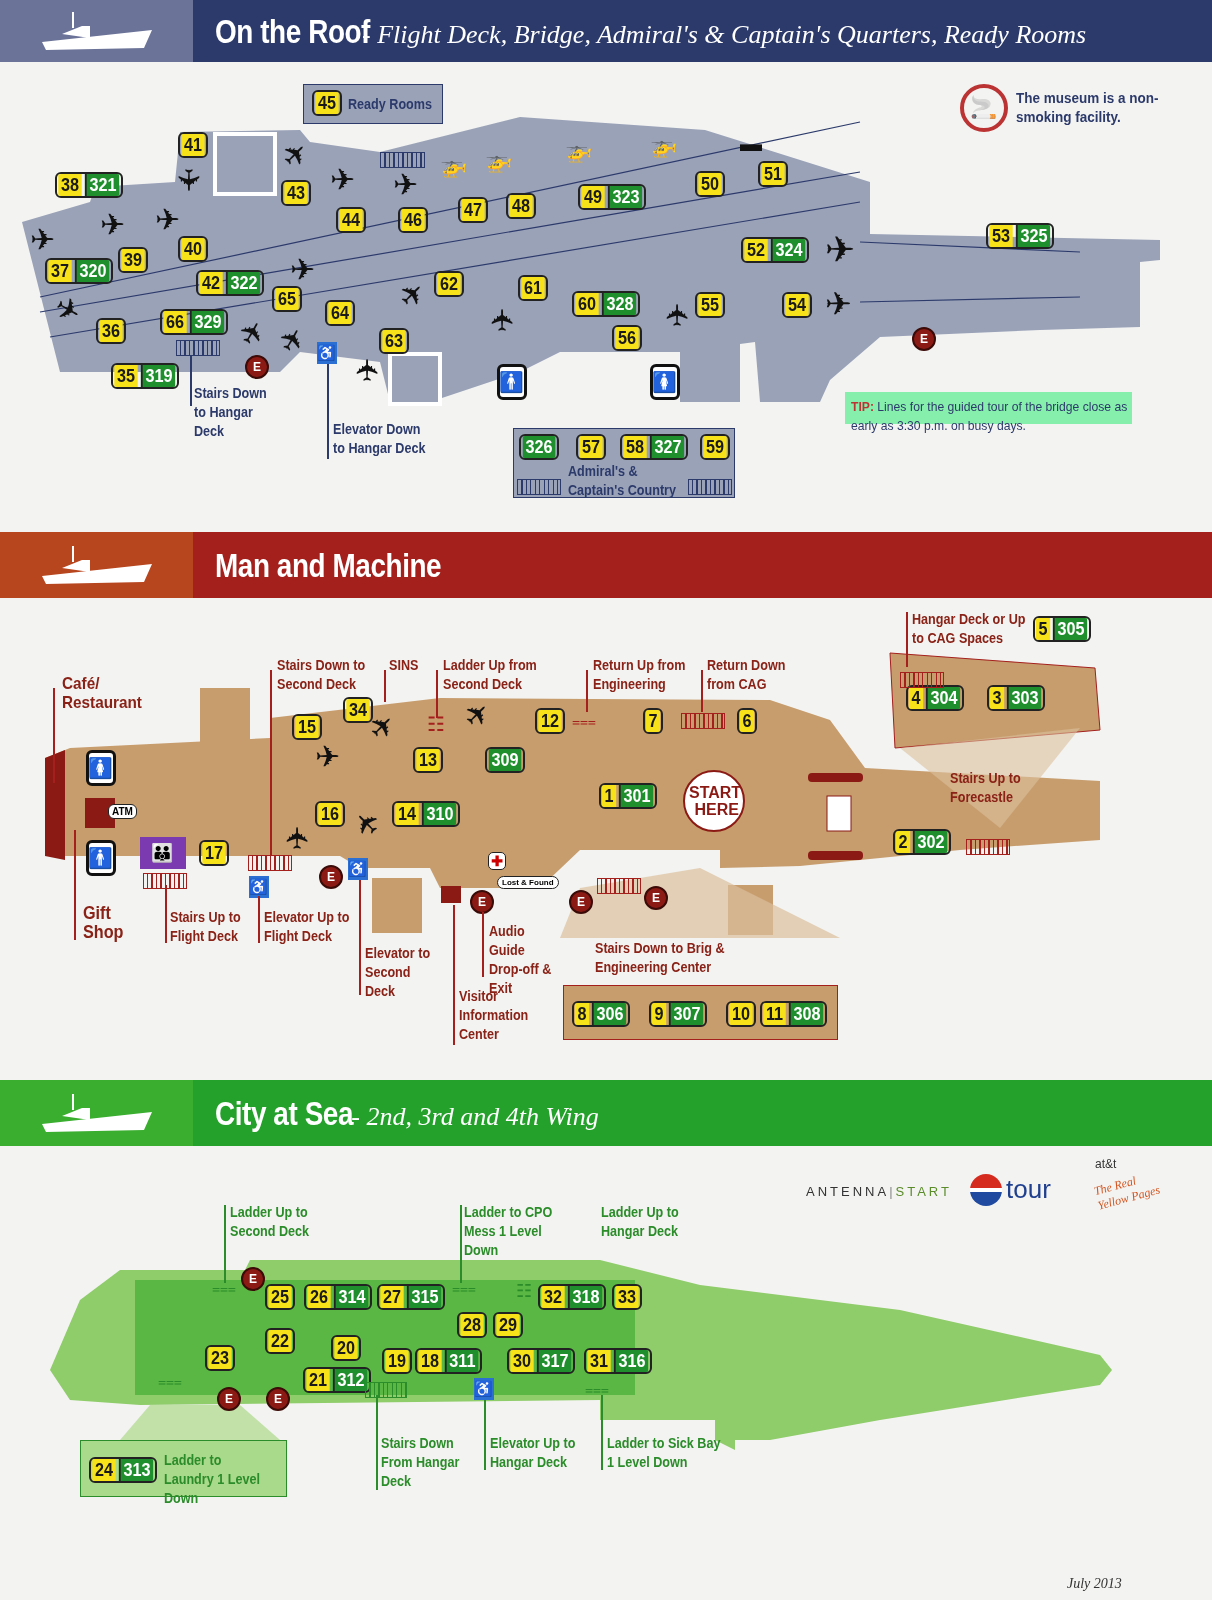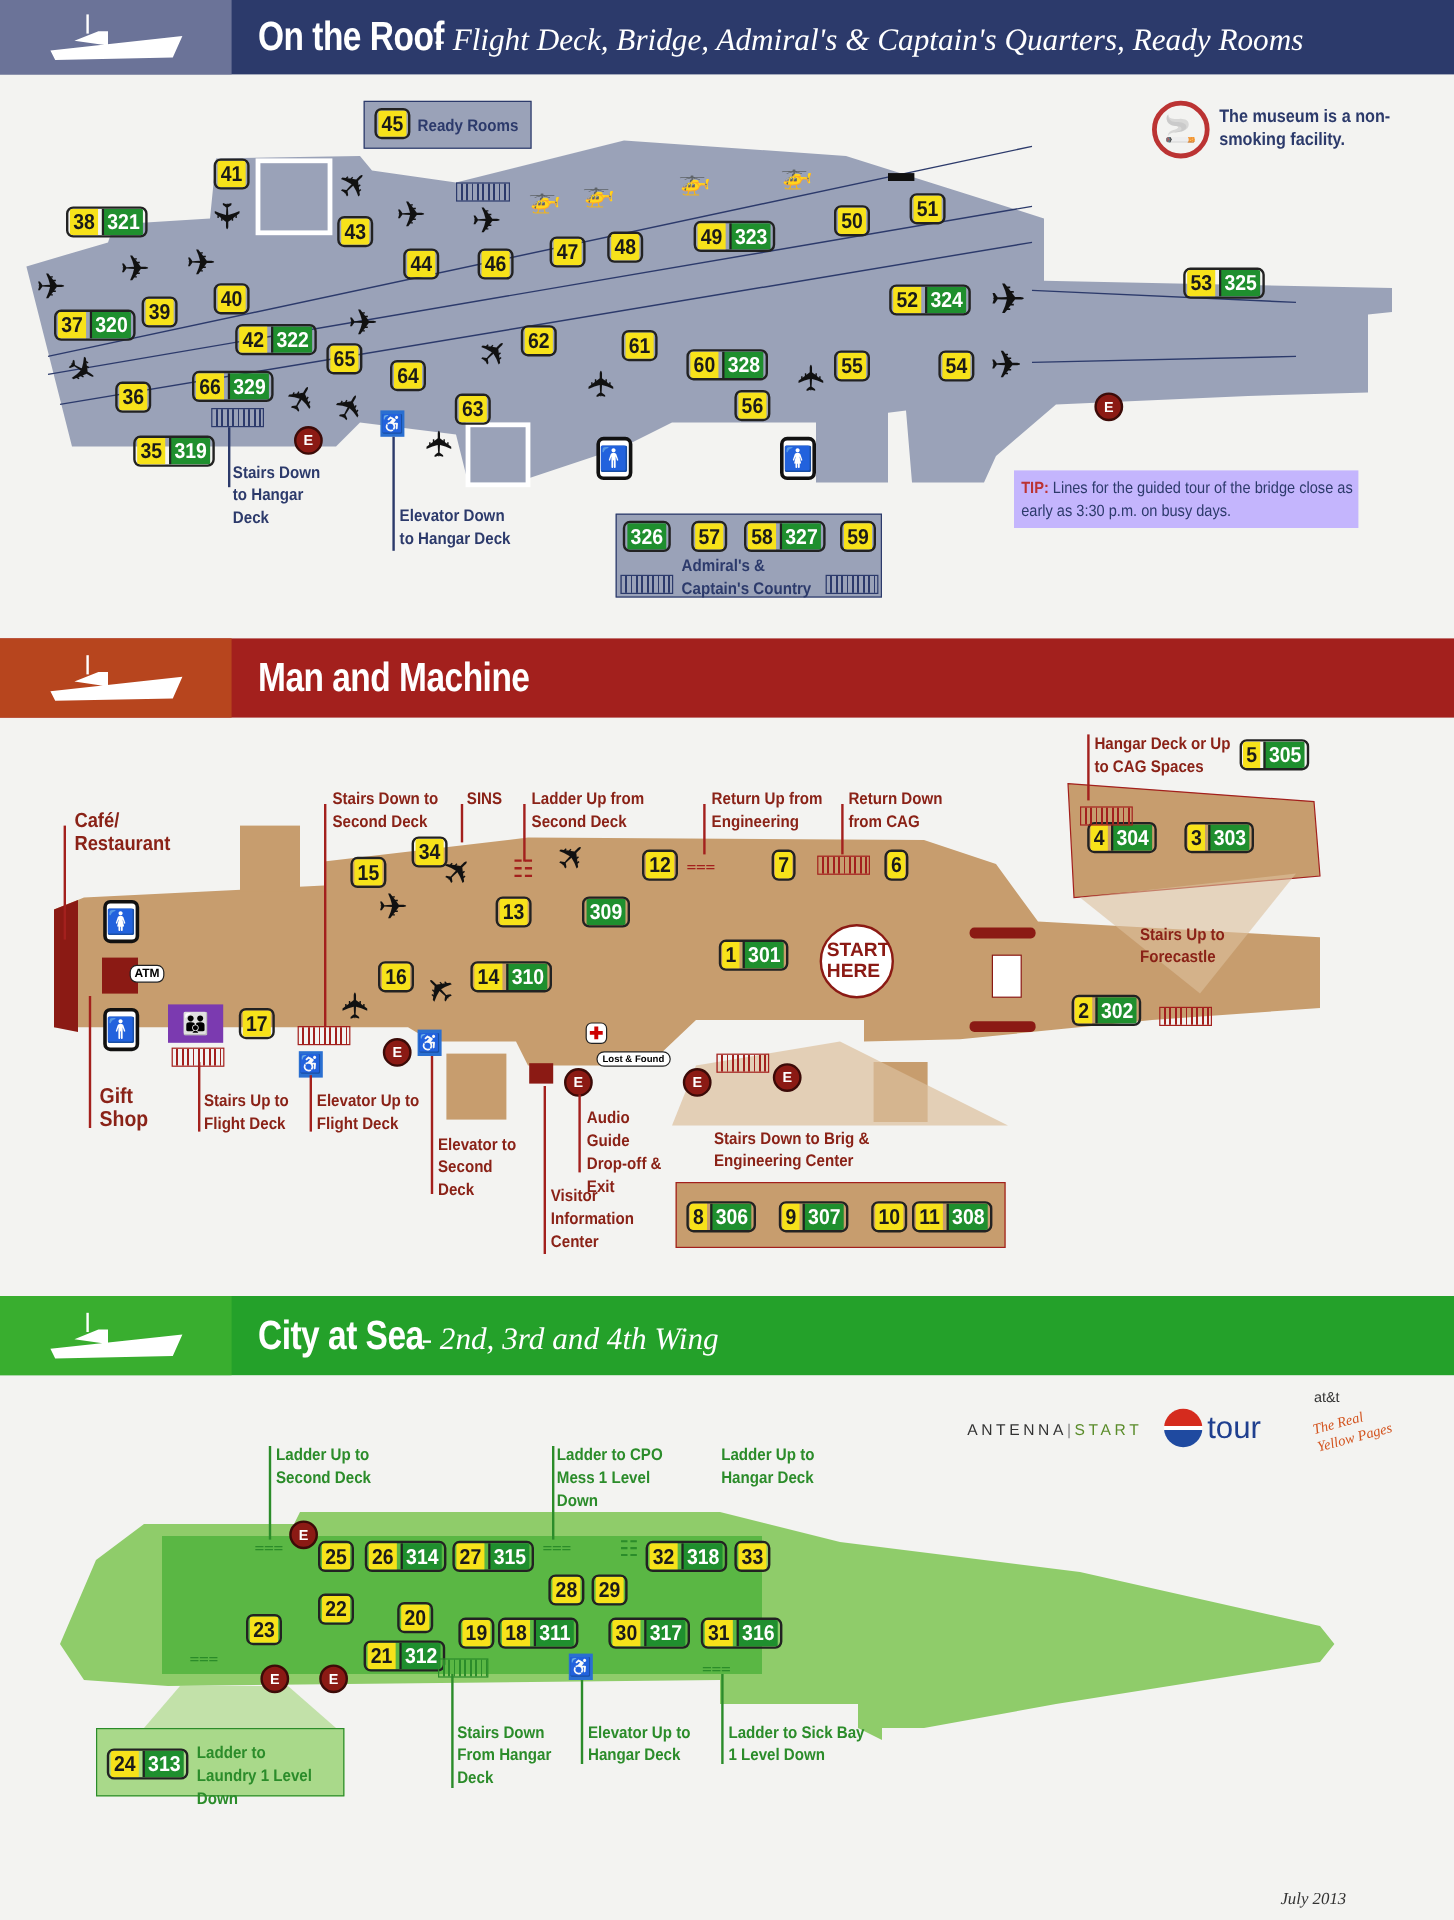--- a/index.html
+++ b/index.html
@@ -221,21 +221,21 @@
         <span class="g">327</span>
       </div>
     <div class="badge" style="left:186px;top:5px">
         <span class="y">59</span>
       </div>
     <div class="stairs" style="left:3px;top:50px;width:44px;color:#2c3a6b;border-color:#2c3a6b"></div>
     <div class="stairs" style="left:174px;top:50px;width:44px;color:#2c3a6b;border-color:#2c3a6b"></div>
     <span class="lbl navy" style="left:54px;top:33px;width:120px;white-space:normal">Admiral's &amp; Captain's Country</span>
   </div>
 
-  <div class="box" style="left:845px;top:392px;width:287px;height:48px;background:#c4b5fd">
+  <div class="box" style="left:845px;top:392px;width:287px;height:32px;background:#86efac">
     <div class="lbl navy" style="left:6px;top:5px;font-weight:normal;white-space:normal;width:310px;font-size:13.5px">
       <b style="color:#b33">TIP:</b> <span>Lines for the guided tour of the bridge close as early as 3:30 p.m. on busy days.</span>
     </div>
   </div>
 </div>
 
 <div class="banner b2">
   <div class="ship-box">
     <svg width="130" height="46" viewBox="0 0 130 46">
         <path d="M10 34 L120 22 L112 40 L14 42 Z M30 26 L50 18 L58 18 L58 30 Z" fill="#fff"></path>
@@ -257,21 +257,21 @@
     <path d="M890 55 L1095 70 L1100 132 L895 150 Z" fill="#c79d6e" stroke="#a3201d" stroke-width="1"></path>
     <path d="M580 290 L560 340 L840 340 L700 270 Z" fill="#dcbf9c" opacity="0.7"></path>
     <path d="M900 150 L1000 230 L1080 130 Z" fill="#dcbf9c" opacity="0.6"></path>
     <rect x="808" y="175" width="55" height="9" rx="4" fill="#8b1a14"></rect>
     <rect x="808" y="253" width="55" height="9" rx="4" fill="#8b1a14"></rect>
     <rect x="827" y="198" width="24" height="35" fill="#fff" stroke="#8b1a14"></rect>
     <rect x="85" y="200" width="30" height="30" fill="#8b1a14"></rect>
     <rect x="441" y="288" width="20" height="17" fill="#8b1a14"></rect>
   </svg>
 
-  <div class="abs" style="left:683px;top:770px;width:62px;height:62px;border-radius:50%;background:#fff;border:2px solid #8b1a14;display:flex;align-items:center;justify-content:center;text-align:left;color:#8b1a14;font-weight:bold;font-size:16px;line-height:17px">
+  <div class="abs" style="left:683px;top:770px;width:62px;height:62px;border-radius:50%;background:#fff;border:2px solid #8b1a14;display:flex;align-items:center;justify-content:center;text-align:right;color:#8b1a14;font-weight:bold;font-size:16px;line-height:17px">
       <span style="width:50px">START HERE</span>
     </div>
 
   <div class="badge" style="left:292px;top:714px">
       <span class="y">15</span>
     </div>
   <div class="badge" style="left:343px;top:697px">
       <span class="y">34</span>
     </div>
   <div class="badge" style="left:413px;top:747px">

